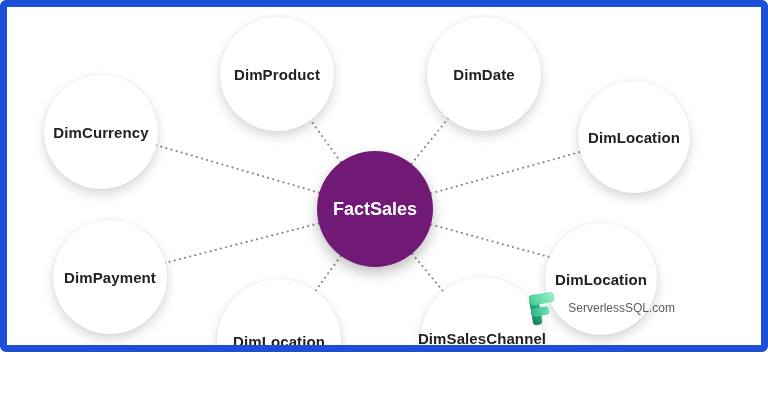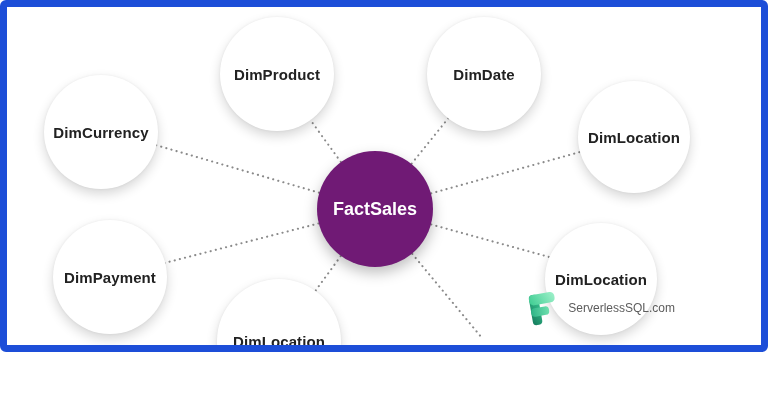--- a/index.html
+++ b/index.html
@@ -95,20 +95,23 @@
   </div>
   <div class="node dim-node" id="node-dimdate">
     <span>DimDate</span>
   </div>
   <div class="node dim-node" id="node-dimcustomer">
     <span>DimLocation</span>
   </div>
   <div class="node dim-node" id="node-dimlocation">
     <span>DimLocation</span>
   </div>
+  <div class="node dim-node" id="node-dimsaleschannel">
+    <span>DimSalesChannel</span>
+  </div>
   <div class="node dim-node" id="node-dimcampaign">
     <span>DimLocation</span>
   </div>
   <div class="node dim-node" id="node-dimpayment">
     <span>DimPayment</span>
   </div>
   <div class="node dim-node" id="node-dimcurrency">
     <span>DimCurrency</span>
   </div>
 

